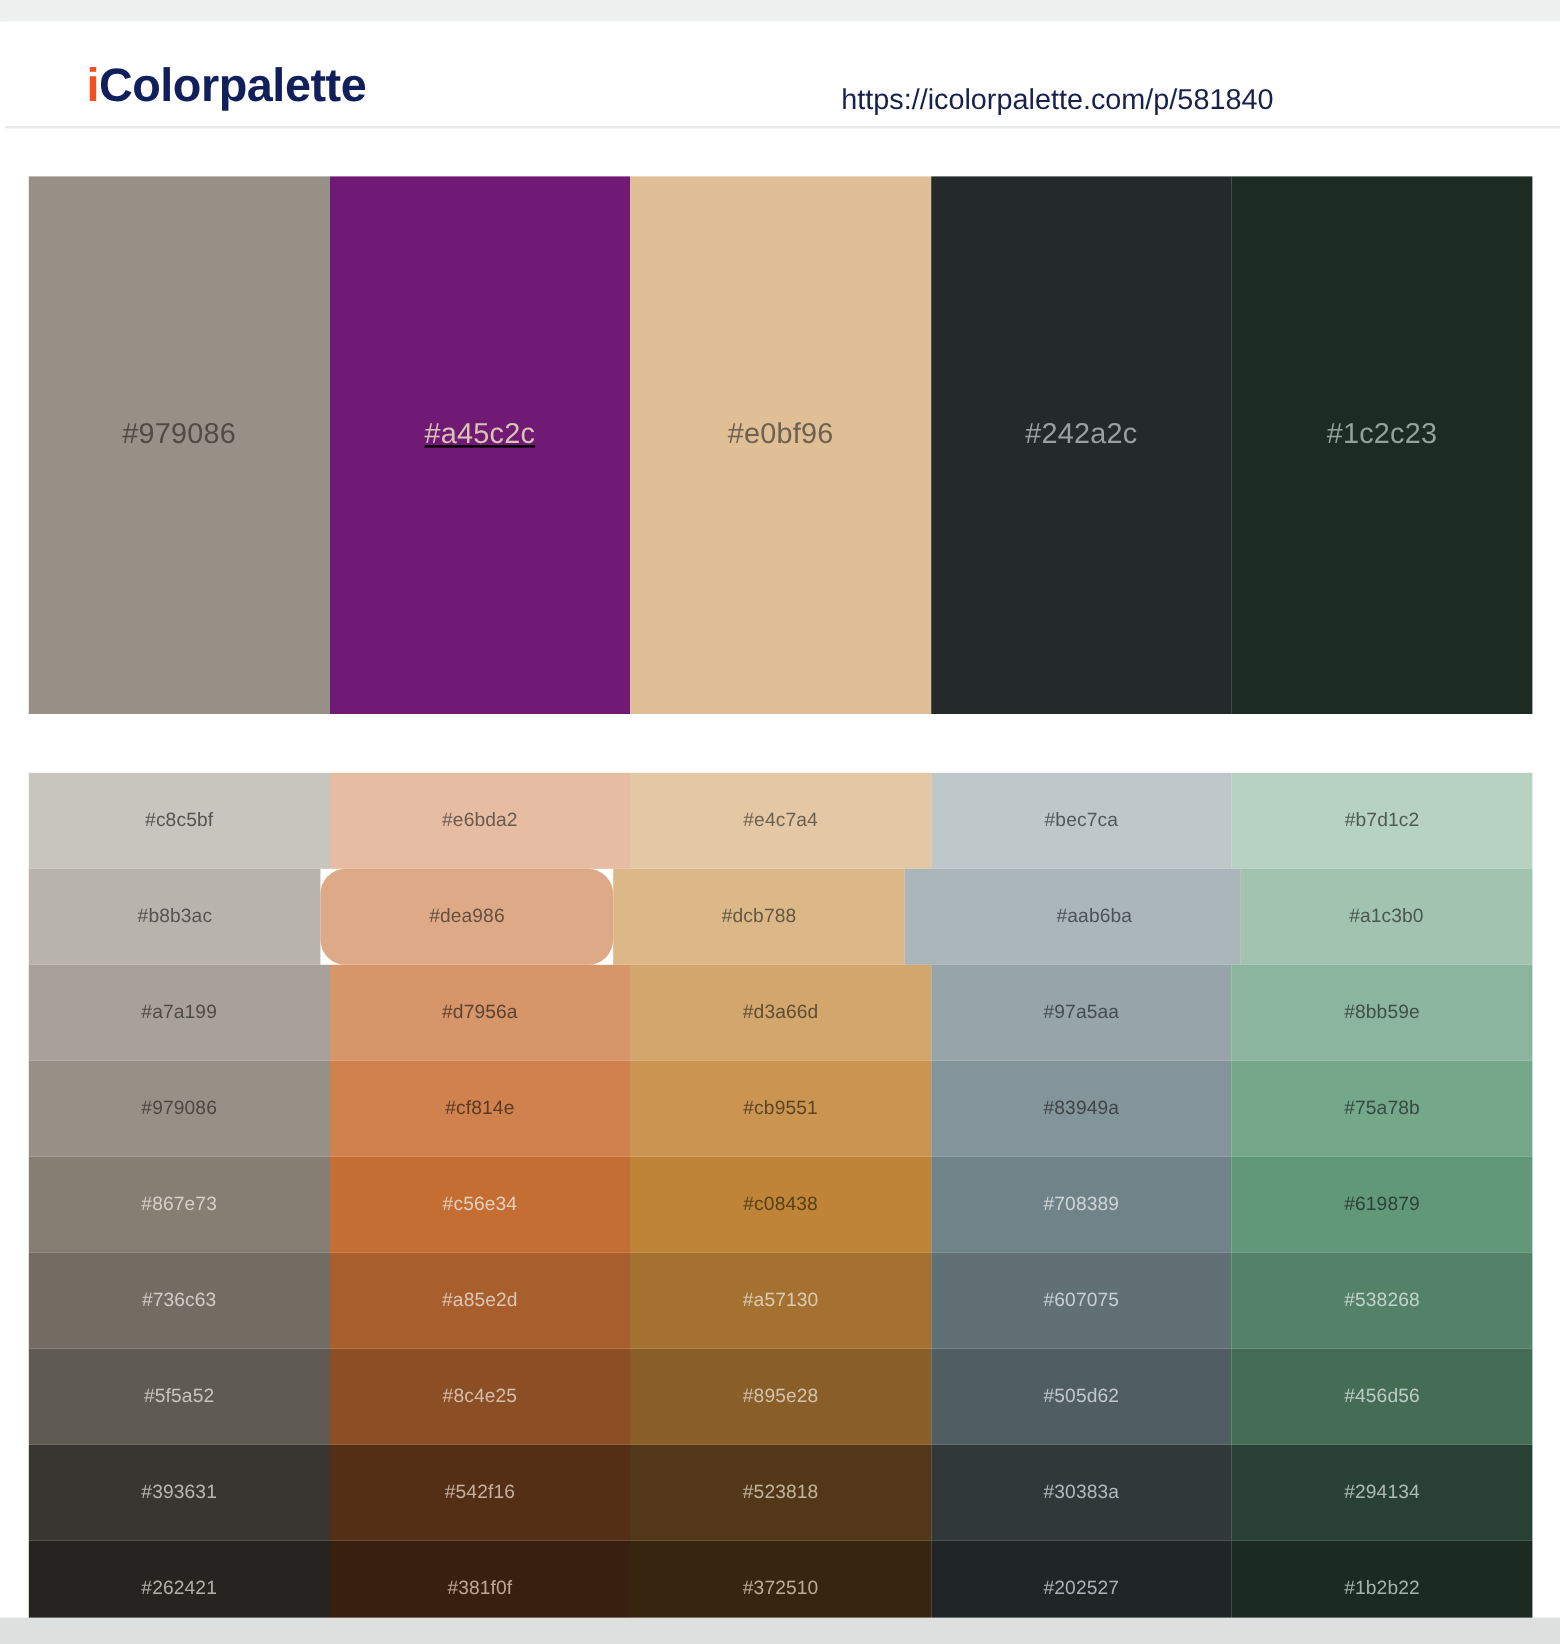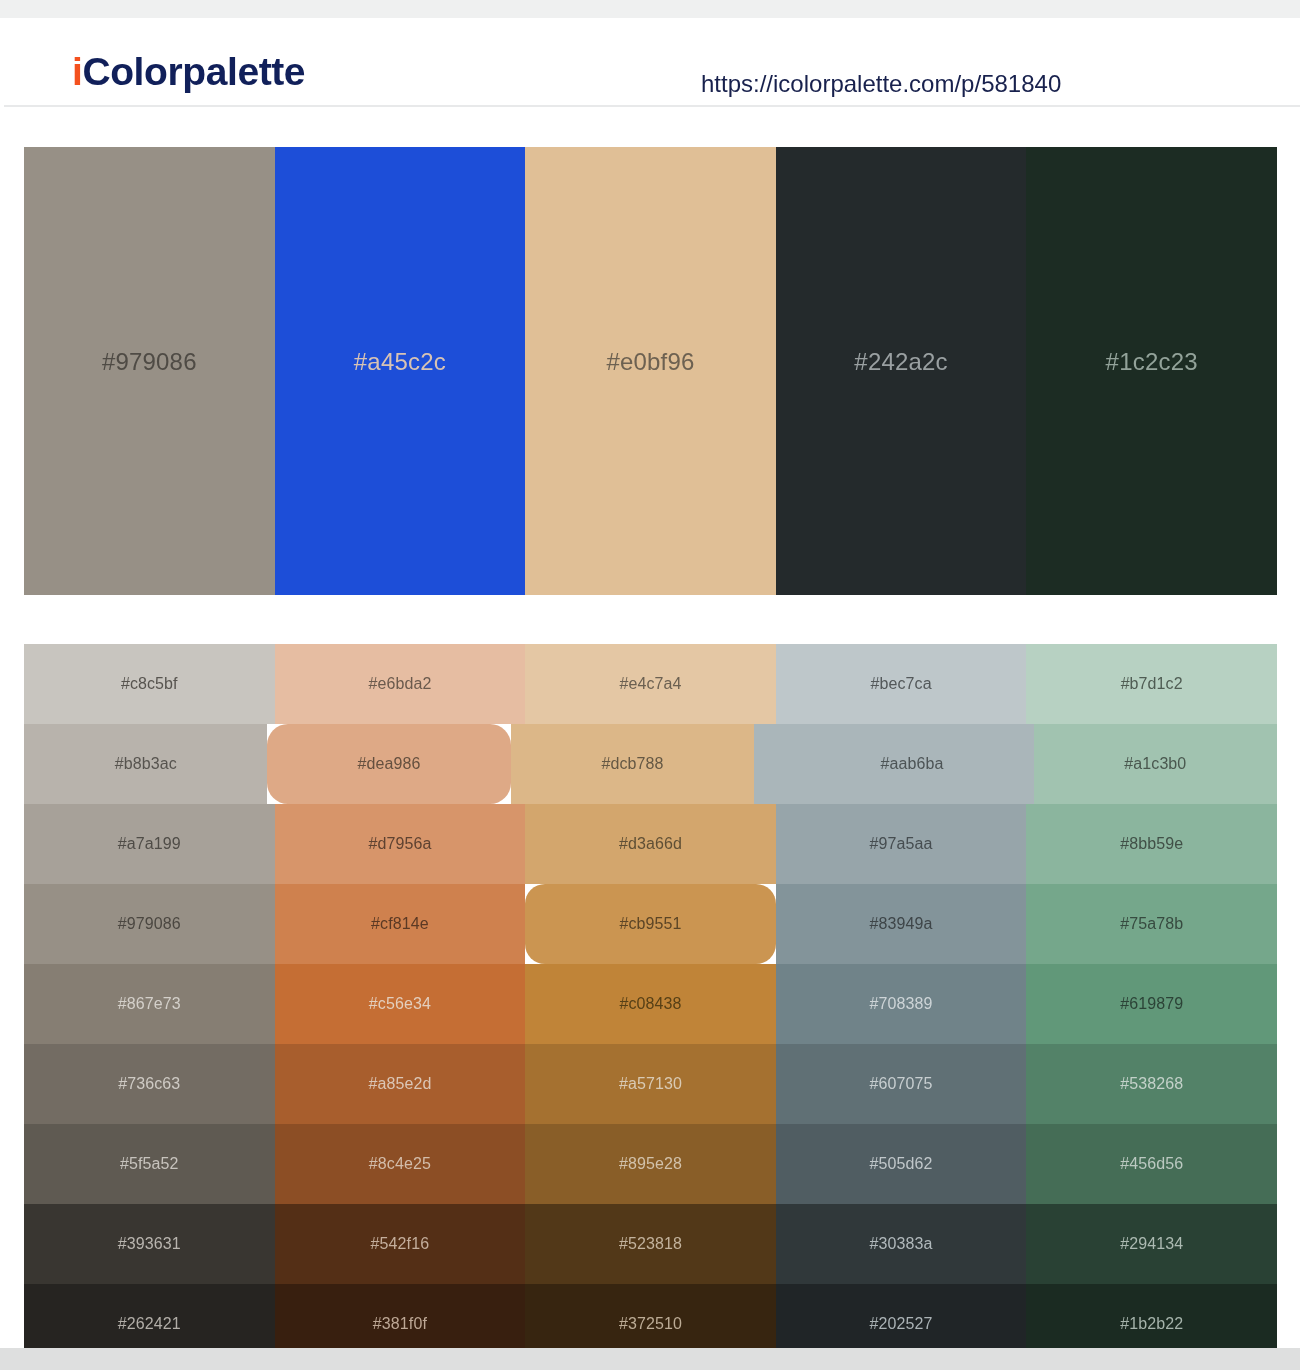--- a/index.html
+++ b/index.html
@@ -133,21 +133,21 @@
     <div class="brand">
       <span class="brand-i">i</span><span class="brand-rest">Colorpalette</span>
     </div>
     <div class="header-url">https://icolorpalette.com/p/581840</div>
   </div>
 
   <div class="palette-row">
       <div class="swatch" style="background: rgb(151, 144, 134);">
         <span class="swatch-label" style="color: rgb(79, 75, 69);">#979086</span>
       </div>
-      <div class="swatch" style="background: #1d4ed8;">
+      <div class="swatch" style="background: #701a75; text-decoration: underline;">
         <span class="swatch-label" style="color: rgb(216, 195, 180);">#a45c2c</span>
       </div>
       <div class="swatch" style="background: rgb(224, 191, 150);">
         <span class="swatch-label" style="color: rgb(109, 97, 81);">#e0bf96</span>
       </div>
       <div class="swatch" style="background: rgb(36, 42, 44);">
         <span class="swatch-label" style="color: rgb(154, 160, 162);">#242a2c</span>
       </div>
       <div class="swatch" style="background: rgb(28, 44, 35);">
         <span class="swatch-label" style="color: rgb(147, 163, 154);">#1c2c23</span>
@@ -172,21 +172,21 @@
       <div class="shade-row">
         <div class="shade-cell" style="background: rgb(167, 161, 153); color: rgb(79, 76, 71);">#a7a199</div>
         <div class="shade-cell" style="background: rgb(215, 149, 106); color: rgb(94, 66, 49);">#d7956a</div>
         <div class="shade-cell" style="background: rgb(211, 166, 109); color: rgb(95, 79, 53);">#d3a66d</div>
         <div class="shade-cell" style="background: rgb(151, 165, 170); color: rgb(70, 77, 80);">#97a5aa</div>
         <div class="shade-cell" style="background: rgb(139, 181, 158); color: rgb(65, 80, 71);">#8bb59e</div>
       </div>
       <div class="shade-row">
         <div class="shade-cell" style="background: rgb(151, 144, 134); color: rgb(75, 71, 65);">#979086</div>
         <div class="shade-cell" style="background: rgb(207, 129, 78); color: rgb(91, 57, 36);">#cf814e</div>
-        <div class="shade-cell" style="background: rgb(203, 149, 81); color: rgb(92, 69, 38); border-radius: 20px;">#cb9551</div>
+        <div class="shade-cell" style="background: rgb(203, 149, 81); color: rgb(92, 69, 38);">#cb9551</div>
         <div class="shade-cell" style="background: rgb(131, 148, 154); color: rgb(62, 69, 72);">#83949a</div>
         <div class="shade-cell" style="background: rgb(117, 167, 139); color: rgb(55, 75, 64);">#75a78b</div>
       </div>
       <div class="shade-row">
         <div class="shade-cell" style="background: rgb(134, 126, 115); color: rgb(212, 208, 202);">#867e73</div>
         <div class="shade-cell" style="background: rgb(197, 110, 52); color: rgb(227, 207, 190);">#c56e34</div>
         <div class="shade-cell" style="background: rgb(192, 132, 56); color: rgb(87, 64, 22);">#c08438</div>
         <div class="shade-cell" style="background: rgb(112, 131, 137); color: rgb(205, 212, 215);">#708389</div>
         <div class="shade-cell" style="background: rgb(97, 152, 121); color: rgb(44, 67, 55);">#619879</div>
       </div>

